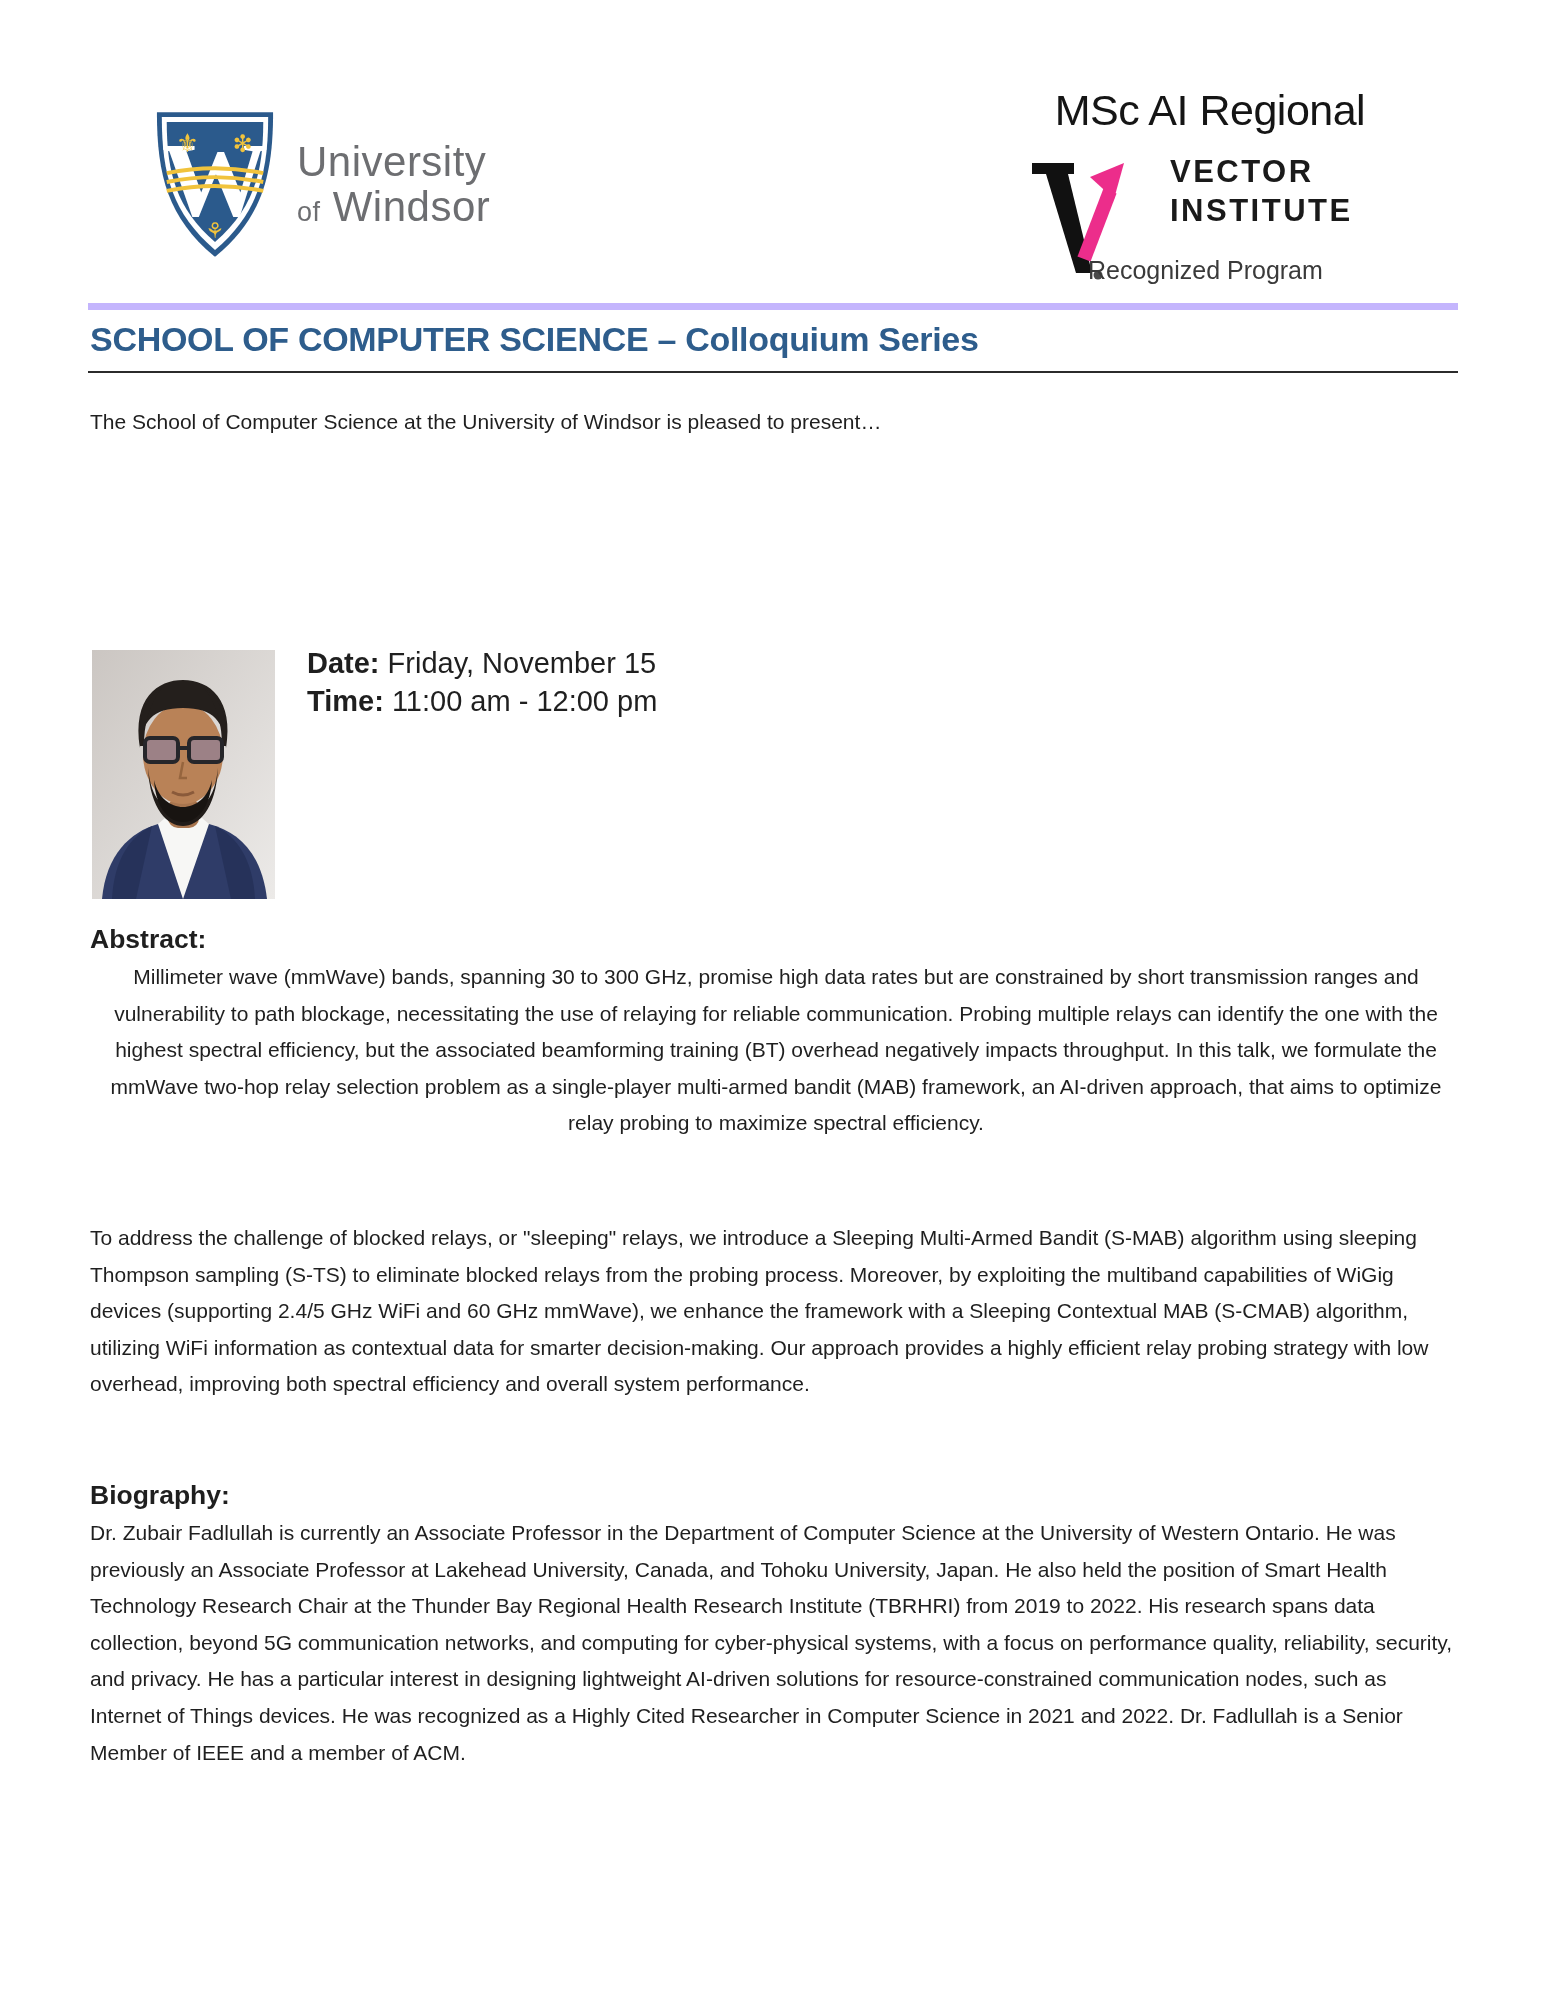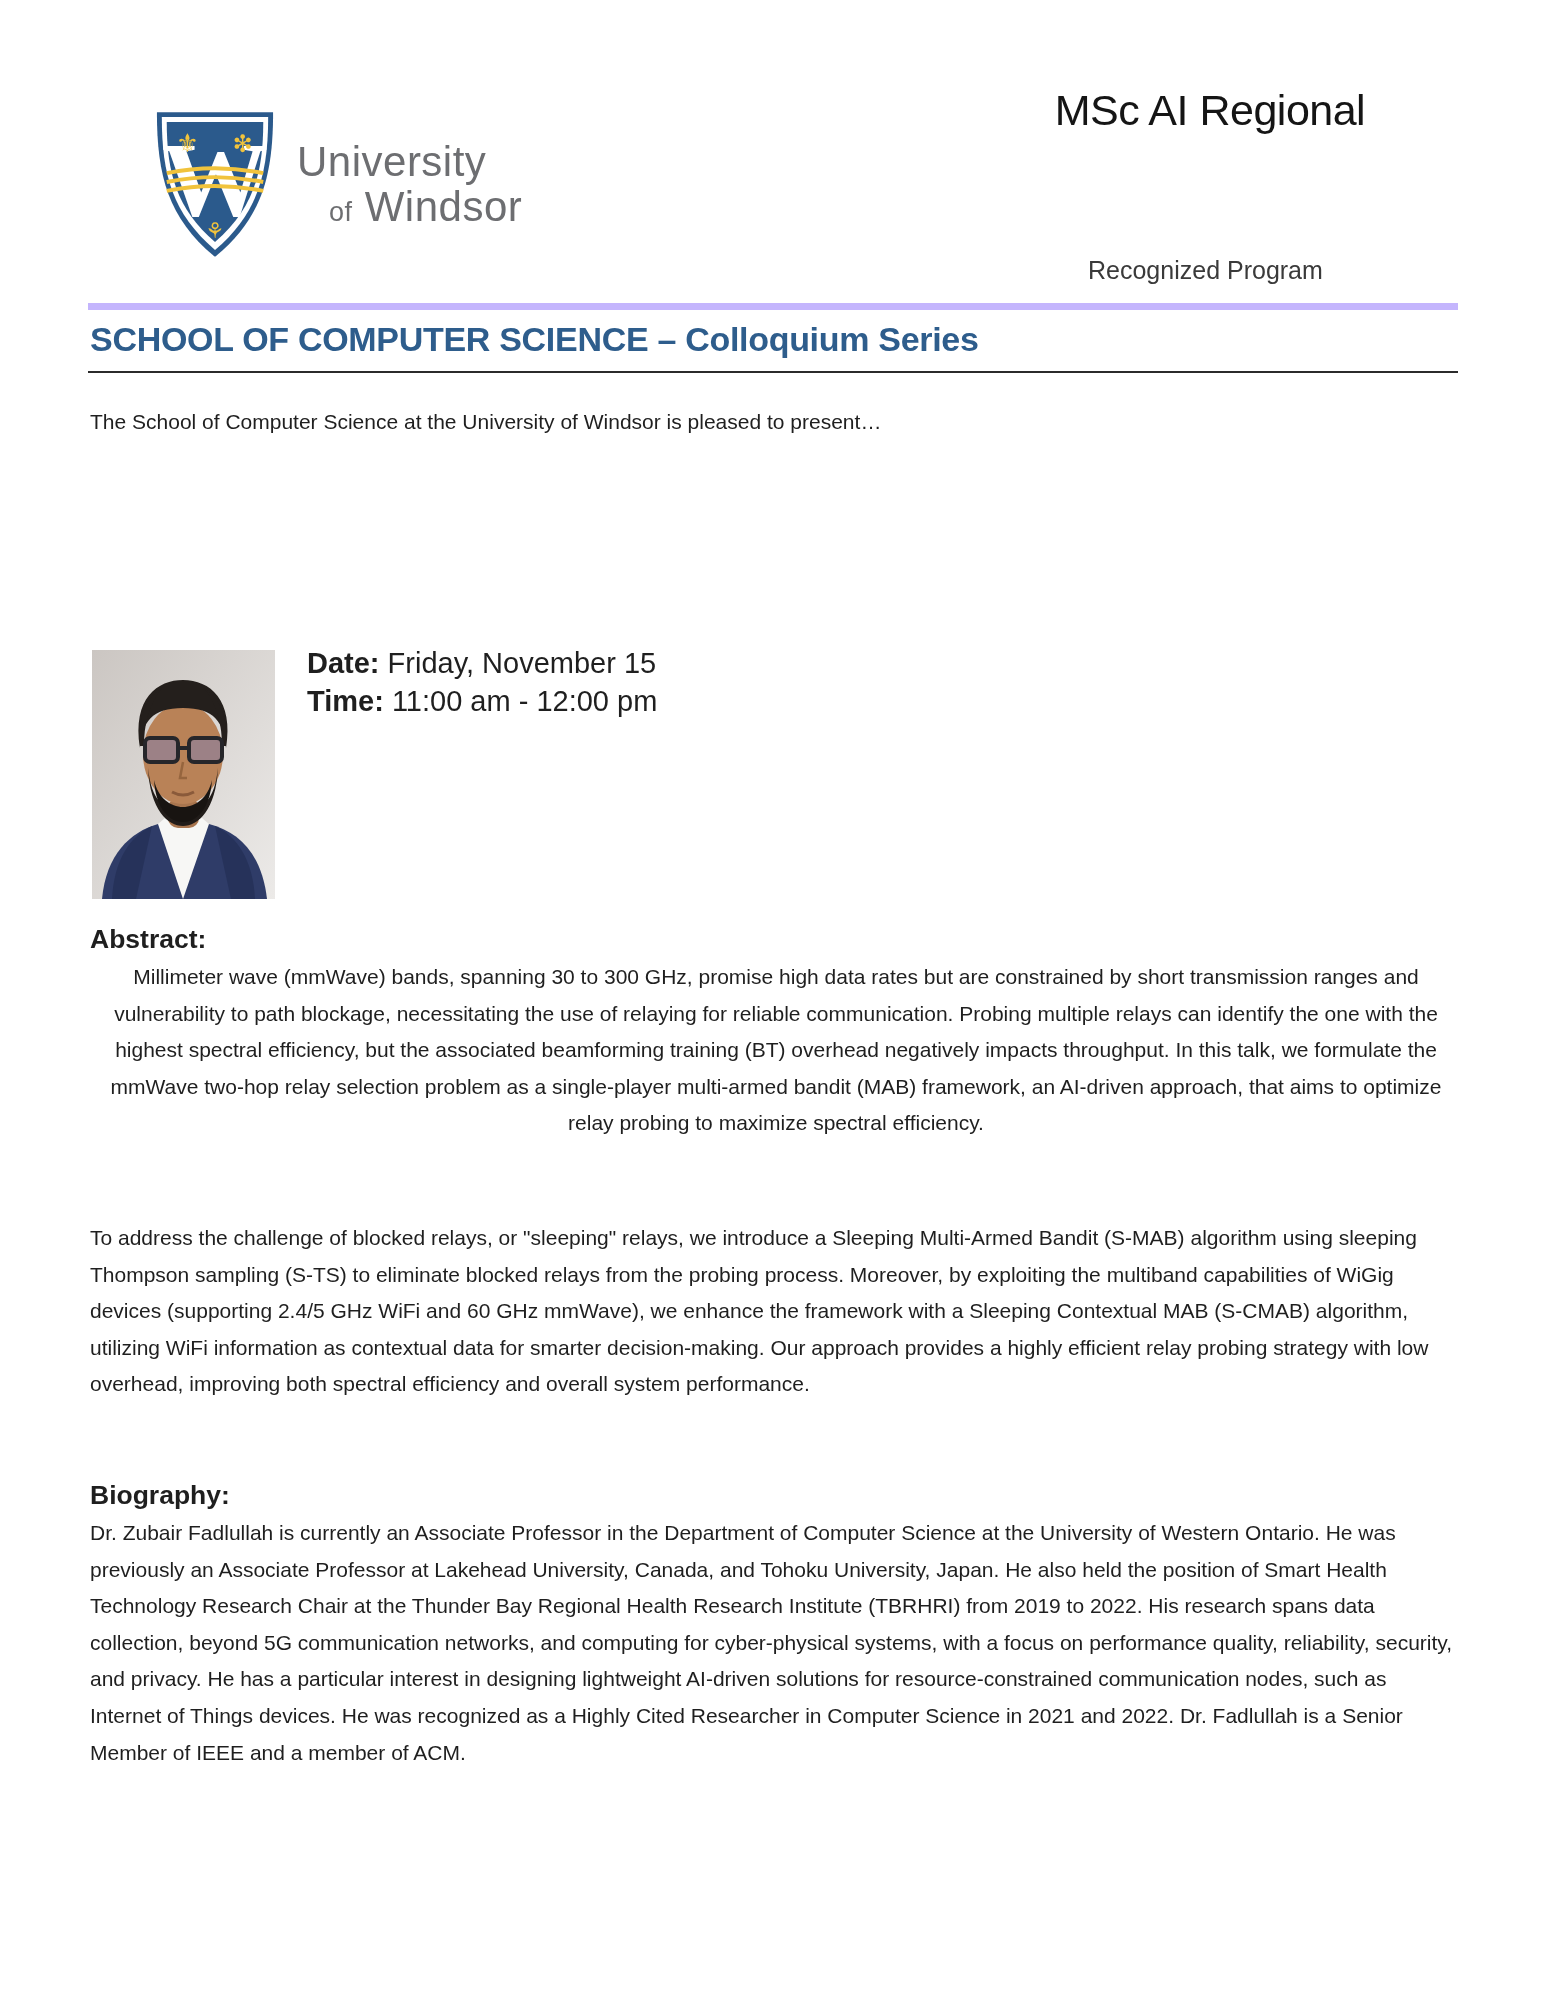--- a/index.html
+++ b/index.html
@@ -8,21 +8,21 @@
     position:relative; width:1545px; height:2000px; background:#ffffff;
     margin:0 auto; overflow:hidden;
     font-family:"Liberation Sans","DejaVu Sans",sans-serif;
     color:#1f1f1f;
   }
   
   .uw-brand { position:absolute; left:151px; top:108px; display:flex; align-items:center; }
   .uw-shield { width:128px; height:153px; }
   .uw-text { margin-left:18px; color:#6d6e71; line-height:1.06; }
   .uw-line1 { font-size:42px; font-weight:500; letter-spacing:0.5px; }
-  .uw-line2 { font-size:42px; font-weight:500; letter-spacing:0.5px;margin-left:32px; }
+  .uw-line2 { font-size:42px; font-weight:500; letter-spacing:0.5px; }
   .uw-of { font-size:27px; font-weight:500; }
   
   .vec-brand { position:absolute; left:1020px; top:86px; width:380px; }
   .msc-title { font-size:43px; font-weight:500; color:#151515; text-align:center; letter-spacing:-0.5px; }
   .vec-row { position:relative; height:130px; margin-top:10px; }
   .vec-logo { position:absolute; left:10px; top:2px; width:100px; height:140px; }
   .vec-name { position:absolute; left:150px; top:8px; font-weight:bold; font-size:31px;
               letter-spacing:2.5px; color:#1a1a1a; line-height:1.25; }
   .vec-recognized { position:absolute; left:1088px; top:256px; font-size:25px; color:#3a3a3a; }
   
@@ -75,20 +75,33 @@
       <text x="65" y="132" text-anchor="middle" font-size="22" fill="#f1c33c">⚘</text>
     </svg>
     <div class="uw-text">
       <div class="uw-line1">University</div>
       <div class="uw-line2"><span class="uw-of">of</span> <span>Windsor</span></div>
     </div>
   </div>
 
   <div class="vec-brand">
     <div class="msc-title">MSc AI Regional</div>
+    <div class="vec-row">
+      <svg class="vec-logo" viewBox="0 0 100 140" xmlns="http://www.w3.org/2000/svg">
+        <polygon points="2,16 44,16 44,27 2,27" fill="#111111"></polygon>
+        <polygon points="16,27 38,27 62,126 46,126" fill="#111111"></polygon>
+        <line x1="54" y1="112" x2="80" y2="44" stroke="#ec2d8b" stroke-width="14"></line>
+        <polygon points="60,30 94,16 84,52" fill="#ec2d8b"></polygon>
+        <circle cx="68" cy="128" r="4.5" fill="#4a4a4a"></circle>
+      </svg>
+      <div class="vec-name">
+        <div>VECTOR</div>
+        <div>INSTITUTE</div>
+      </div>
+    </div>
   </div>
   <div class="vec-recognized">Recognized Program</div>
 
   <div class="banner">
     <div class="banner-text">SCHOOL OF COMPUTER SCIENCE – Colloquium Series</div>
   </div>
 
   <div class="body-block intro">The School of Computer Science at the University of Windsor is pleased to present…</div>
 
 

